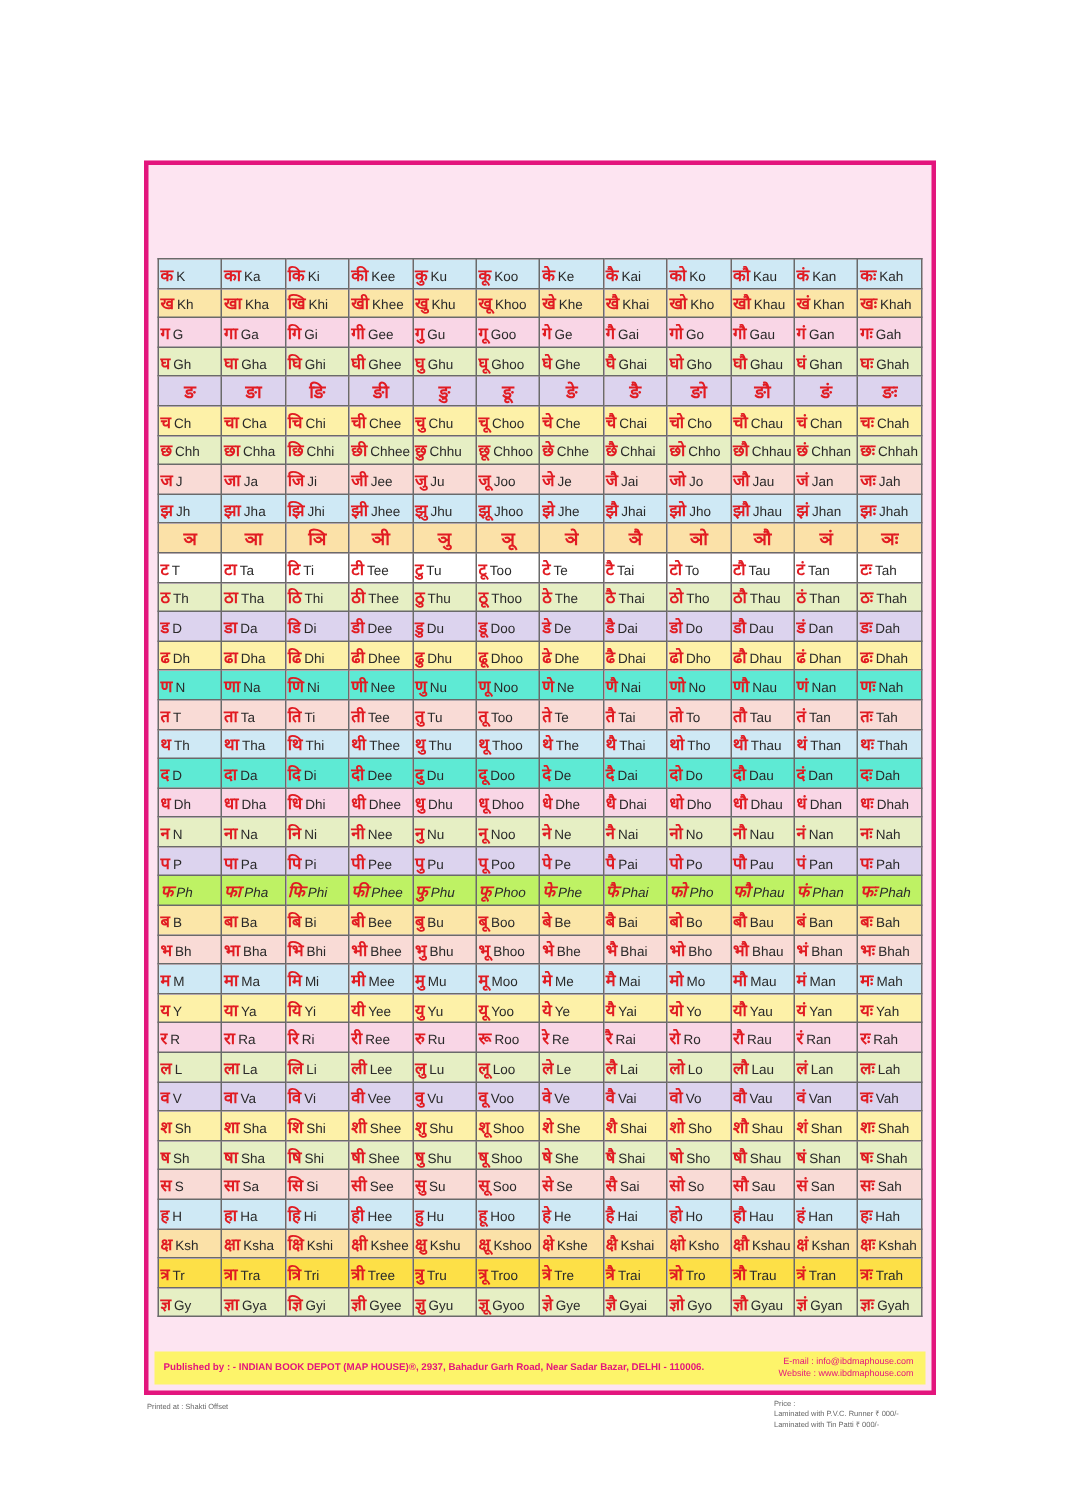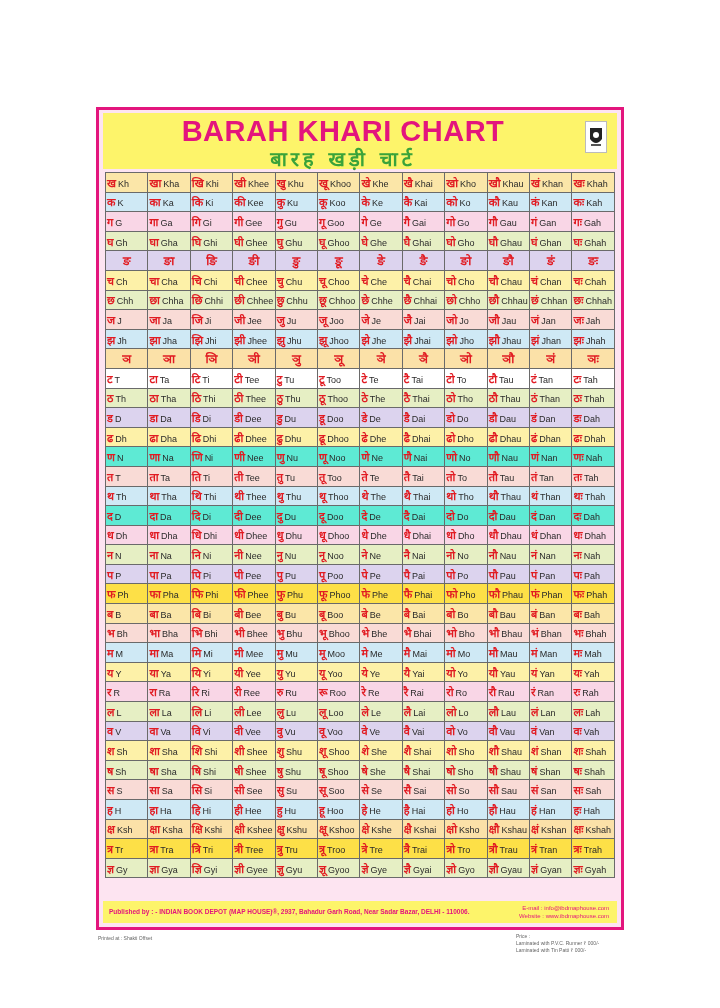--- a/index.html
+++ b/index.html
@@ -19,62 +19,51 @@
   .footer{position:absolute;left:4px;bottom:4px;width:514px;height:22px;background:#fdf46a;}
   .pub{position:absolute;left:6px;top:7px;font-size:6.5px;color:#e3157d;font-weight:bold;white-space:nowrap;}
   .contact{position:absolute;right:8px;top:3px;font-size:6px;color:#e3157d;line-height:8px;text-align:right;}
   .below-left{position:absolute;left:98px;top:935px;font-size:5px;color:#666;}
   .below-right{position:absolute;left:516px;top:933px;font-size:5px;color:#666;line-height:7px;}
 </style>
 </head>
 <body>
 
 <div class="poster">
-  <div class="header">
-    <div class="title-en">BARAH KHARI CHART</div>
-    <div class="title-hi">बारह खड़ी चार्ट</div>
-    <div class="logo">
-      <svg viewBox="0 0 16 24">
-          <path d="M2 3 L14 3 L14 14 Q8 22 2 14 Z" fill="#222"></path>
-          <circle cx="8" cy="10" r="3" fill="#fff"></circle>
-          <rect x="3" y="19" width="10" height="2" fill="#555"></rect>
-        </svg>
-    </div>
-  </div>
 
   <table class="grid" id="grid">
       <tbody>
+        <tr style="background: rgb(207, 233, 245);">
+          <td><span class="d">क</span><span class="r">K</span></td>
+          <td><span class="d">का</span><span class="r">Ka</span></td>
+          <td><span class="d">कि</span><span class="r">Ki</span></td>
+          <td><span class="d">की</span><span class="r">Kee</span></td>
+          <td><span class="d">कु</span><span class="r">Ku</span></td>
+          <td><span class="d">कू</span><span class="r">Koo</span></td>
+          <td><span class="d">के</span><span class="r">Ke</span></td>
+          <td><span class="d">कै</span><span class="r">Kai</span></td>
+          <td><span class="d">को</span><span class="r">Ko</span></td>
+          <td><span class="d">कौ</span><span class="r">Kau</span></td>
+          <td><span class="d">कं</span><span class="r">Kan</span></td>
+          <td><span class="d">कः</span><span class="r">Kah</span></td>
+        </tr>
         <tr style="background: rgb(251, 230, 168);">
           <td><span class="d">ख</span><span class="r">Kh</span></td>
           <td><span class="d">खा</span><span class="r">Kha</span></td>
           <td><span class="d">खि</span><span class="r">Khi</span></td>
           <td><span class="d">खी</span><span class="r">Khee</span></td>
           <td><span class="d">खु</span><span class="r">Khu</span></td>
           <td><span class="d">खू</span><span class="r">Khoo</span></td>
           <td><span class="d">खे</span><span class="r">Khe</span></td>
           <td><span class="d">खै</span><span class="r">Khai</span></td>
           <td><span class="d">खो</span><span class="r">Kho</span></td>
           <td><span class="d">खौ</span><span class="r">Khau</span></td>
           <td><span class="d">खं</span><span class="r">Khan</span></td>
           <td><span class="d">खः</span><span class="r">Khah</span></td>
         </tr>
-        <tr style="background: rgb(207, 233, 245);">
-          <td><span class="d">क</span><span class="r">K</span></td>
-          <td><span class="d">का</span><span class="r">Ka</span></td>
-          <td><span class="d">कि</span><span class="r">Ki</span></td>
-          <td><span class="d">की</span><span class="r">Kee</span></td>
-          <td><span class="d">कु</span><span class="r">Ku</span></td>
-          <td><span class="d">कू</span><span class="r">Koo</span></td>
-          <td><span class="d">के</span><span class="r">Ke</span></td>
-          <td><span class="d">कै</span><span class="r">Kai</span></td>
-          <td><span class="d">को</span><span class="r">Ko</span></td>
-          <td><span class="d">कौ</span><span class="r">Kau</span></td>
-          <td><span class="d">कं</span><span class="r">Kan</span></td>
-          <td><span class="d">कः</span><span class="r">Kah</span></td>
-        </tr>
         <tr style="background: rgb(249, 214, 230);">
           <td><span class="d">ग</span><span class="r">G</span></td>
           <td><span class="d">गा</span><span class="r">Ga</span></td>
           <td><span class="d">गि</span><span class="r">Gi</span></td>
           <td><span class="d">गी</span><span class="r">Gee</span></td>
           <td><span class="d">गु</span><span class="r">Gu</span></td>
           <td><span class="d">गू</span><span class="r">Goo</span></td>
           <td><span class="d">गे</span><span class="r">Ge</span></td>
           <td><span class="d">गै</span><span class="r">Gai</span></td>
           <td><span class="d">गो</span><span class="r">Go</span></td>
@@ -327,21 +316,21 @@
           <td><span class="d">पी</span><span class="r">Pee</span></td>
           <td><span class="d">पु</span><span class="r">Pu</span></td>
           <td><span class="d">पू</span><span class="r">Poo</span></td>
           <td><span class="d">पे</span><span class="r">Pe</span></td>
           <td><span class="d">पै</span><span class="r">Pai</span></td>
           <td><span class="d">पो</span><span class="r">Po</span></td>
           <td><span class="d">पौ</span><span class="r">Pau</span></td>
           <td><span class="d">पं</span><span class="r">Pan</span></td>
           <td><span class="d">पः</span><span class="r">Pah</span></td>
         </tr>
-        <tr style="background: #fde047;">
+        <tr style="background: #bef264; font-style: italic;">
           <td><span class="d">फ</span><span class="r">Ph</span></td>
           <td><span class="d">फा</span><span class="r">Pha</span></td>
           <td><span class="d">फि</span><span class="r">Phi</span></td>
           <td><span class="d">फी</span><span class="r">Phee</span></td>
           <td><span class="d">फु</span><span class="r">Phu</span></td>
           <td><span class="d">फू</span><span class="r">Phoo</span></td>
           <td><span class="d">फे</span><span class="r">Phe</span></td>
           <td><span class="d">फै</span><span class="r">Phai</span></td>
           <td><span class="d">फो</span><span class="r">Pho</span></td>
           <td><span class="d">फौ</span><span class="r">Phau</span></td>

